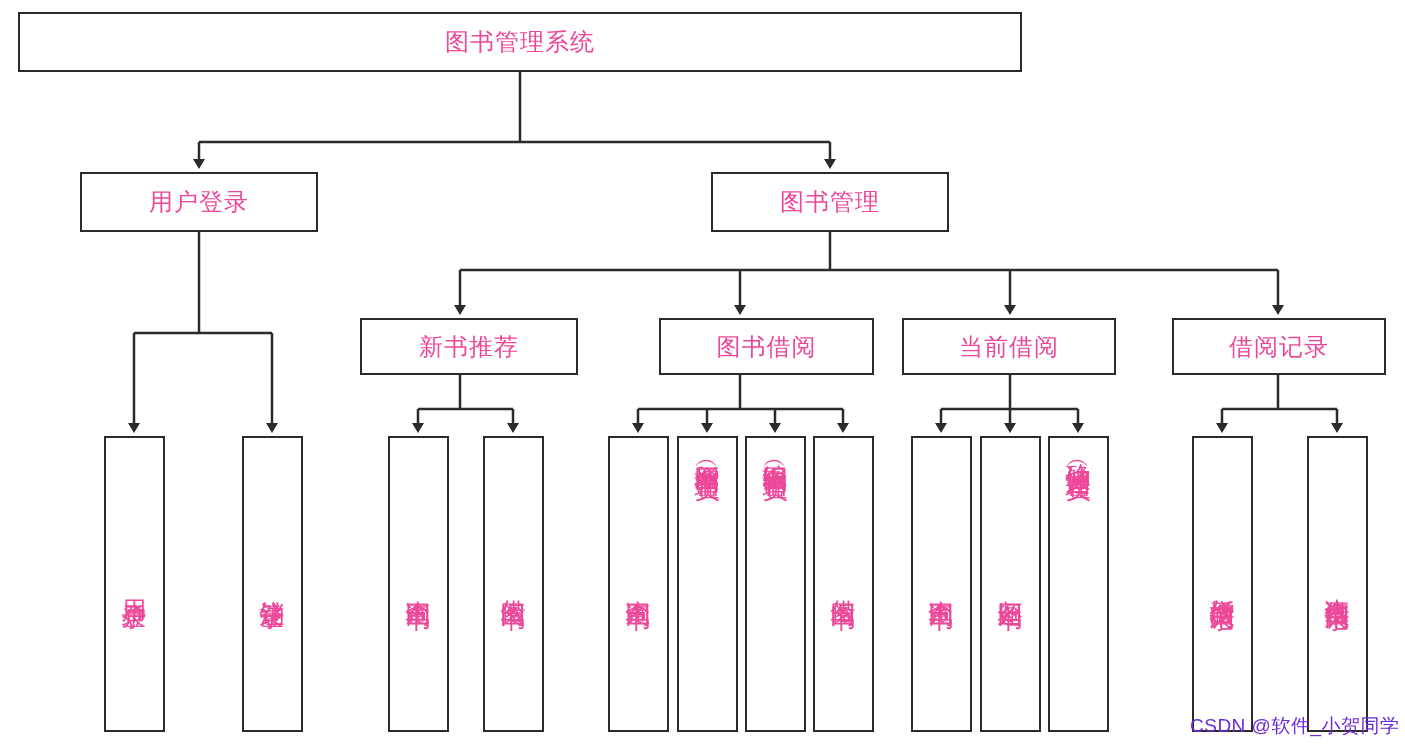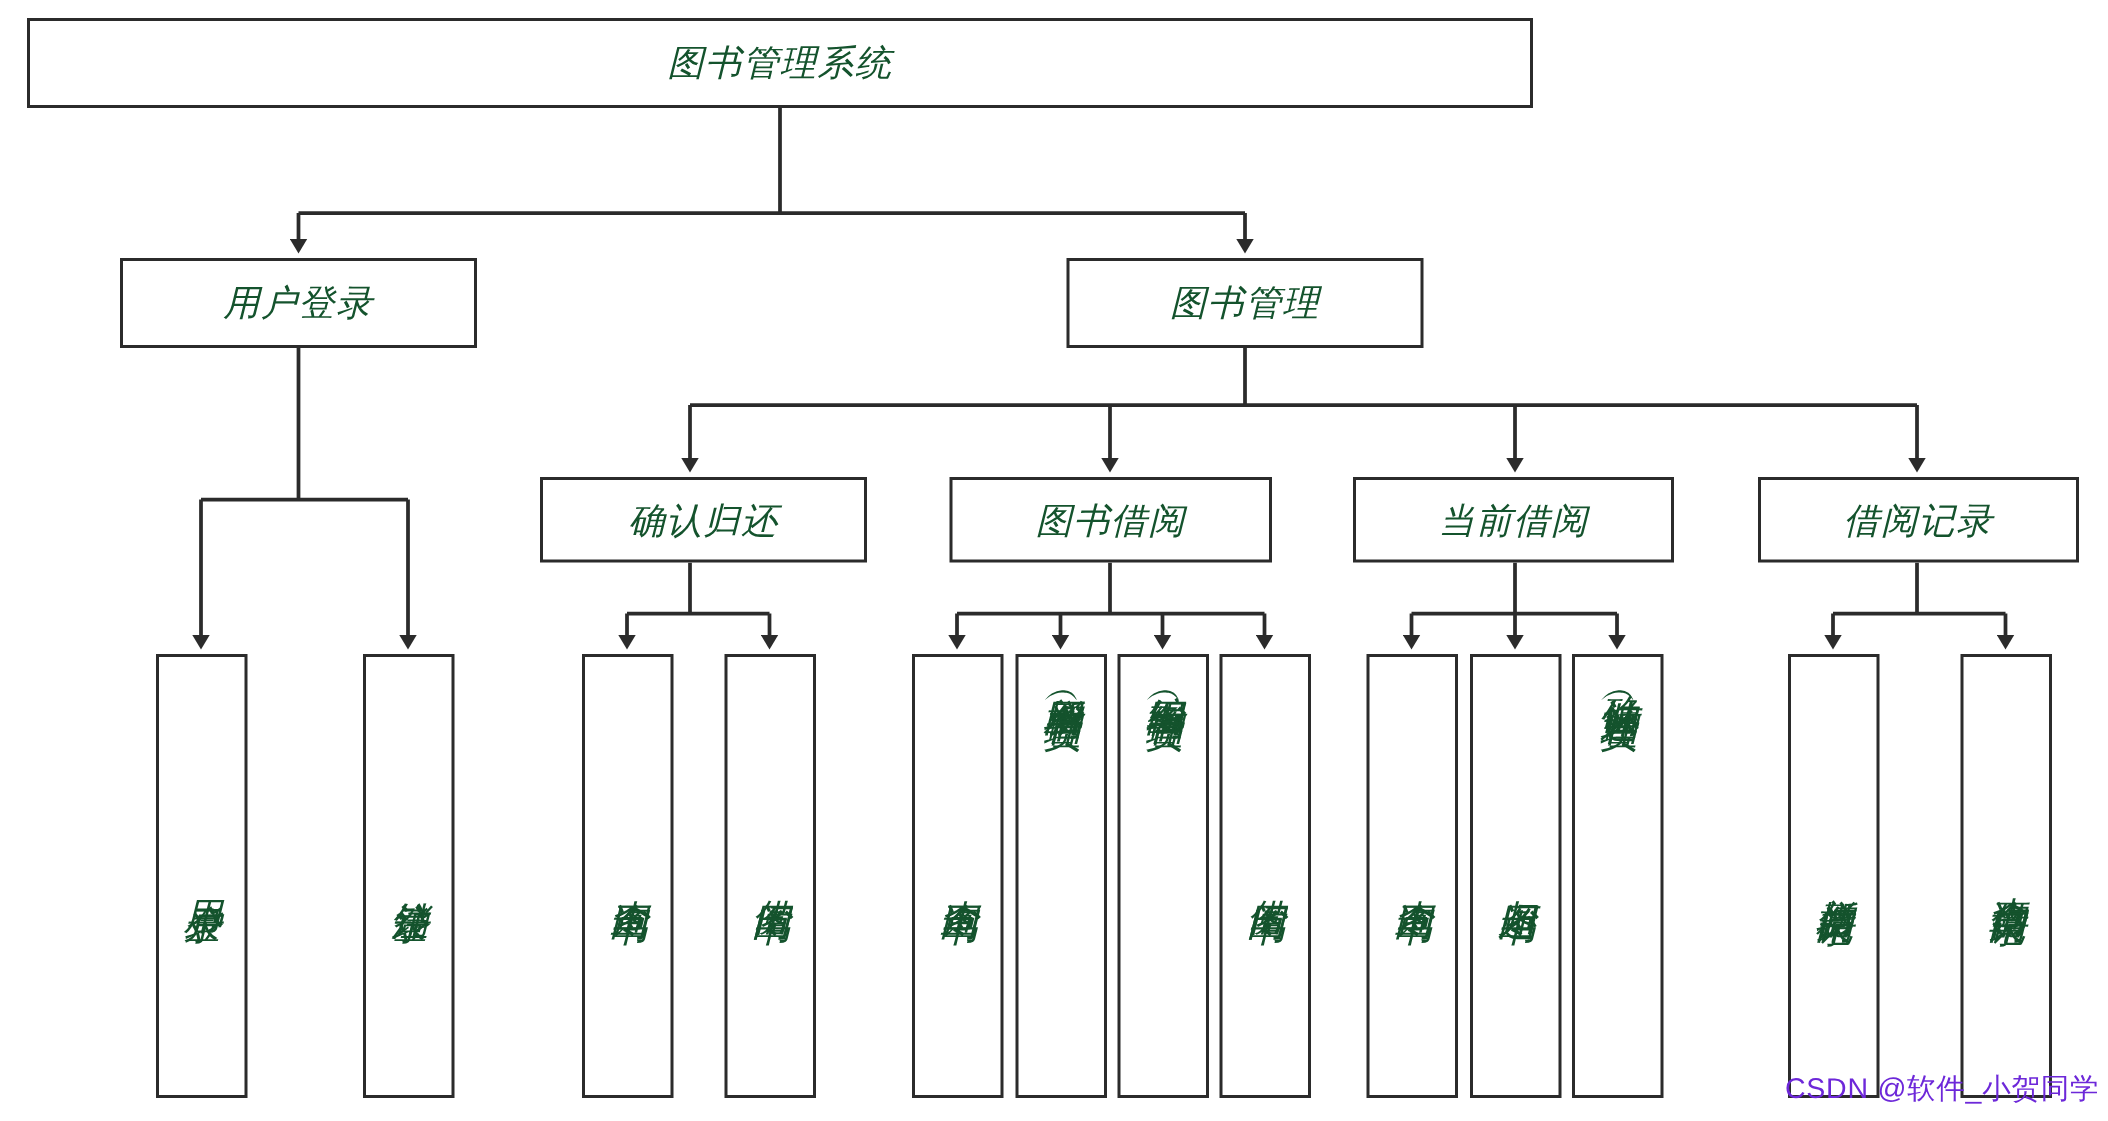--- a/index.html
+++ b/index.html
@@ -26,22 +26,21 @@
     pointer-events: none;
   }
   .node {
     position: absolute;
     box-sizing: border-box;
     border: 2.5px solid #2b2b2b;
     background: #ffffff;
     display: flex;
     align-items: center;
     justify-content: center;
-    color: #14532d;
-    font-style: italic;
+    color: #ec4899;
   }
   .node.horiz {
     font-size: 24px;
     letter-spacing: 1px;
   }
   .node.vert {
     align-items: flex-start;
     justify-content: center;
     padding-top: 6px;
   }
@@ -129,23 +128,23 @@
   </div>
 
   <div class="node horiz" style="left:80px; top:172px; width:238px; height:60px;">
     <span>用户登录</span>
   </div>
   <div class="node horiz" style="left:711px; top:172px; width:238px; height:60px;">
     <span>图书管理</span>
   </div>
 
   <div class="node horiz" style="left:360px; top:318px; width:218px; height:57px;">
-    <span>确认归还</span>
+    <span>新书推荐</span>
   </div>
-  <div class="node horiz" style="left:633px; top:318px; width:215px; height:57px;">
+  <div class="node horiz" style="left:659px; top:318px; width:215px; height:57px;">
     <span>图书借阅</span>
   </div>
   <div class="node horiz" style="left:1172px; top:318px; width:214px; height:57px;">
     <span>借阅记录</span>
   </div>
   <div class="node horiz" style="left:902px; top:318px; width:214px; height:57px;">
     <span>当前借阅</span>
   </div>
 
   <div class="node vert centered" style="left:104px; top:436px; width:61px; height:296px;">

